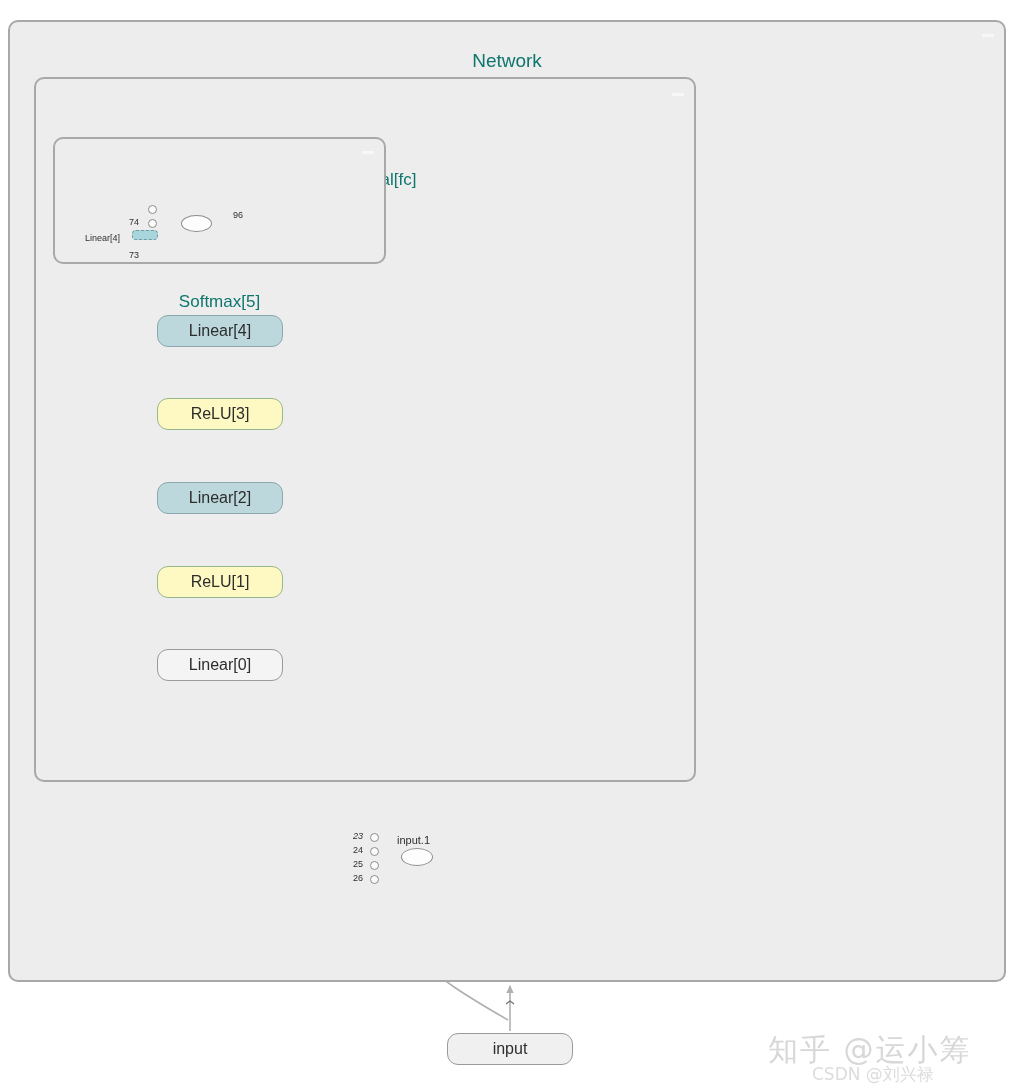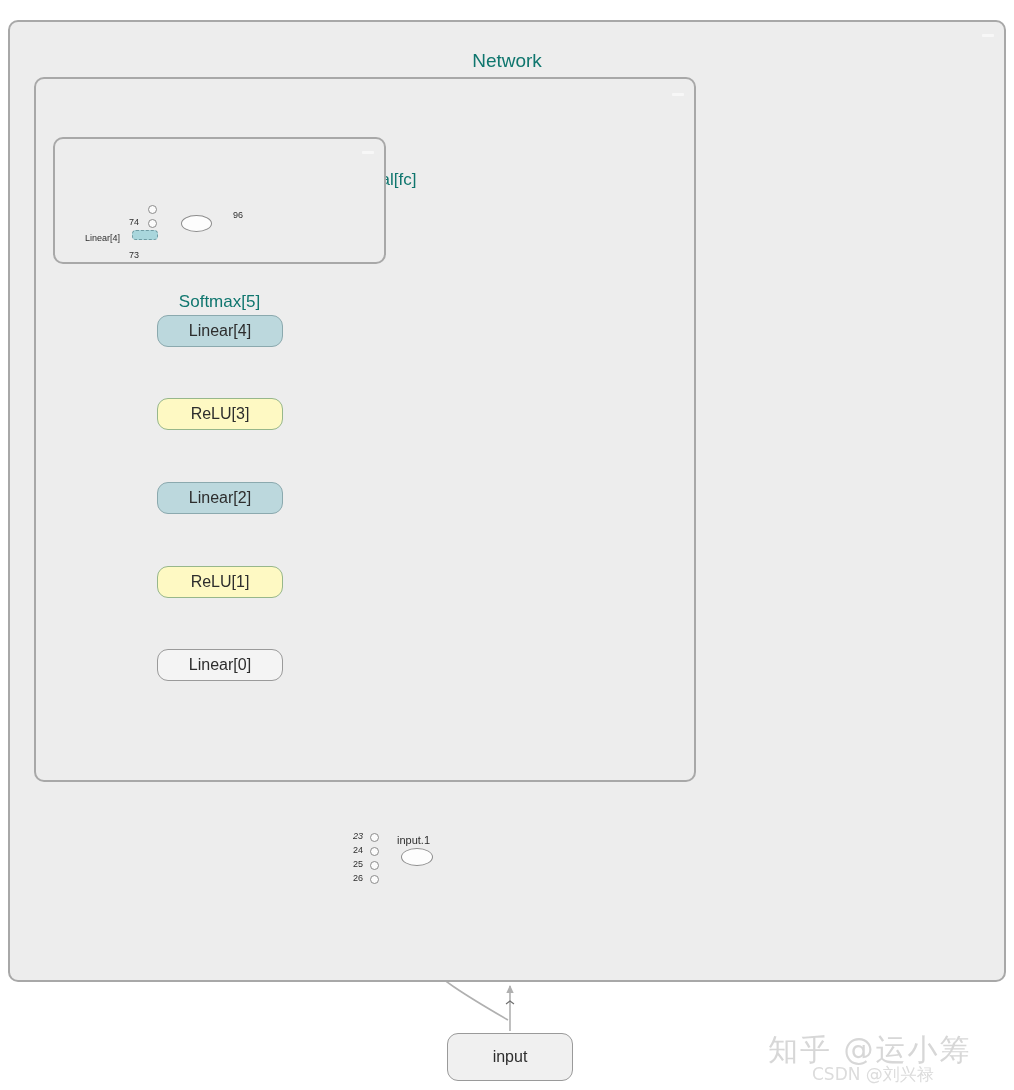--- a/index.html
+++ b/index.html
@@ -82,21 +82,21 @@
   #node-relu3   { top: 398px; }
   #node-linear2 { top: 482px; }
   #node-relu1   { top: 566px; }
   #node-linear0 { top: 649px; }
 
   #node-input {
     position: absolute;
     left: 447px;
     top: 1033px;
     width: 126px;
-    height: 48px;
+    height: 32px;
     box-sizing: border-box;
     border-radius: 11px;
     border: 1px solid #9a9a9a;
     background: #f0f0f0;
     display: flex;
     align-items: center;
     justify-content: center;
     font-size: 16px;
     color: #2d2d2d;
   }

